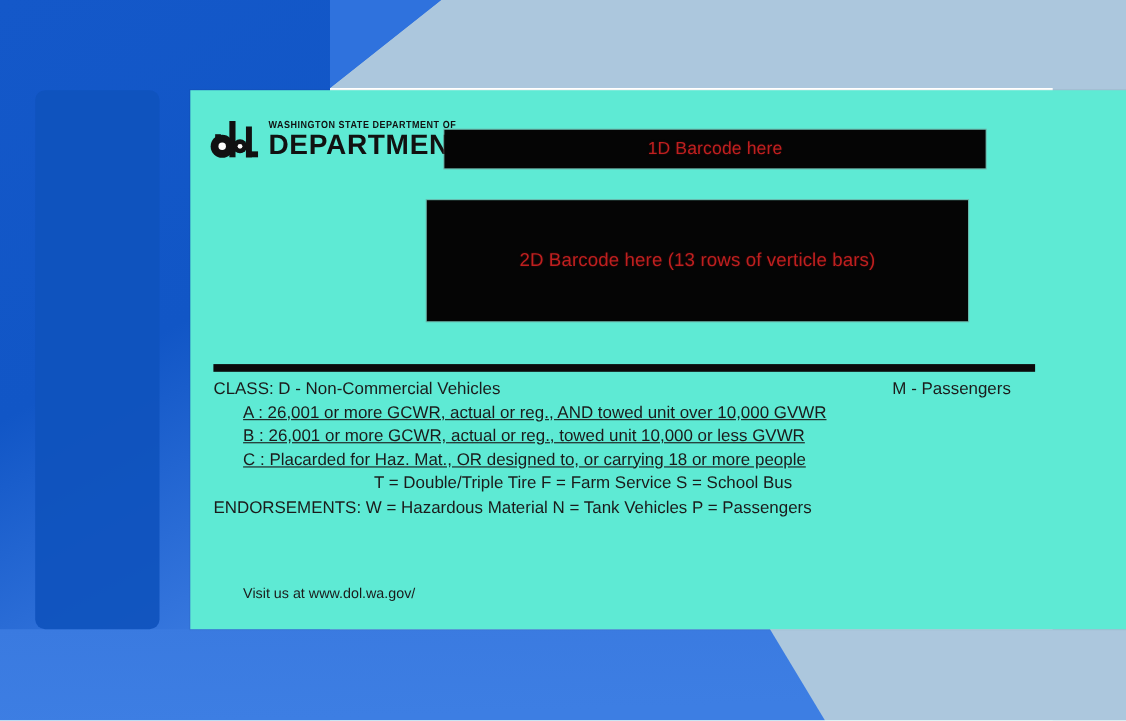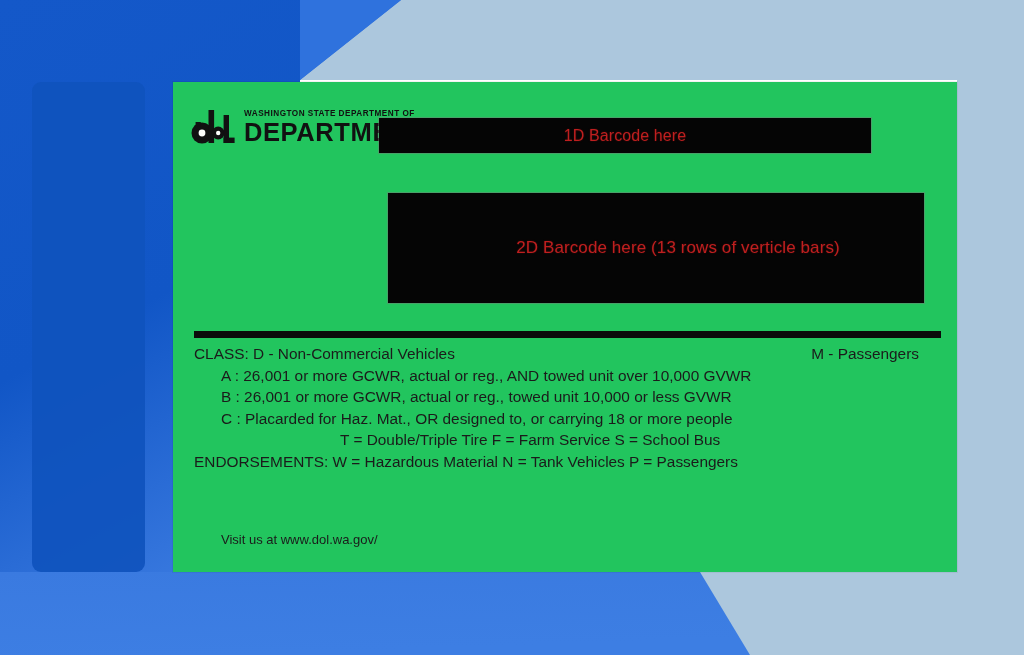--- a/index.html
+++ b/index.html
@@ -29,23 +29,23 @@
     width: 1024px;
     height: 655px;
   }
   .bg-svg { display: block; }
 
   
   #card {
     position: absolute;
     left: 173px;
     top: 82px;
-    width: 784px;
+    width: 852px;
     height: 490px;
-    background: #22c55e;
+    background: #5eead4;
     box-shadow: 0 0 0 1px rgba(0,0,0,0.05);
     overflow: hidden;
   }
 
   
   #logo-block {
     position: absolute;
     left: 16px;
     top: 27px;
     display: flex;
@@ -83,31 +83,30 @@
   
   .barcode-box {
     position: absolute;
     background: #050505;
     display: flex;
     align-items: center;
     justify-content: center;
     box-shadow: 0 0 0 1px rgba(120,120,120,0.45);
   }
   #barcode-1d {
-    left: 206px;
+    left: 231px;
     top: 36px;
     width: 492px;
     height: 35px;
   }
   #barcode-2d {
     left: 215px;
-    top: 111px;
+    top: 100px;
     width: 492px;
     height: 110px;
-    padding-left: 44px;
   }
   .barcode-label {
     color: #bf1f1f;
     font-family: "Liberation Sans", sans-serif;
     font-size: 16px;
     font-weight: 400;
     letter-spacing: 0.1px;
     white-space: nowrap;
     text-shadow: 0 0 2px rgba(190,30,30,0.35);
   }
@@ -129,21 +128,21 @@
     left: 21px;
     top: 261px;
     width: 747px;
     font-family: "Liberation Sans", sans-serif;
     color: #1b1b1b;
     font-size: 15.4px;
     line-height: 21.5px;
   }
   .info-row { white-space: nowrap; position: relative; }
   .row-class { display: flex; justify-content: space-between; padding-right: 22px; }
-  .indent-1 { padding-left: 27px; }
+  .indent-1 { padding-left: 27px; text-decoration: underline; }
   .indent-2 { padding-left: 146px; }
 
   
   #footer-line {
     position: absolute;
     left: 48px;
     top: 450px;
     font-family: Liberation Sans, sans-serif;
     font-size: 13px;
     color: #1b1b1b;

